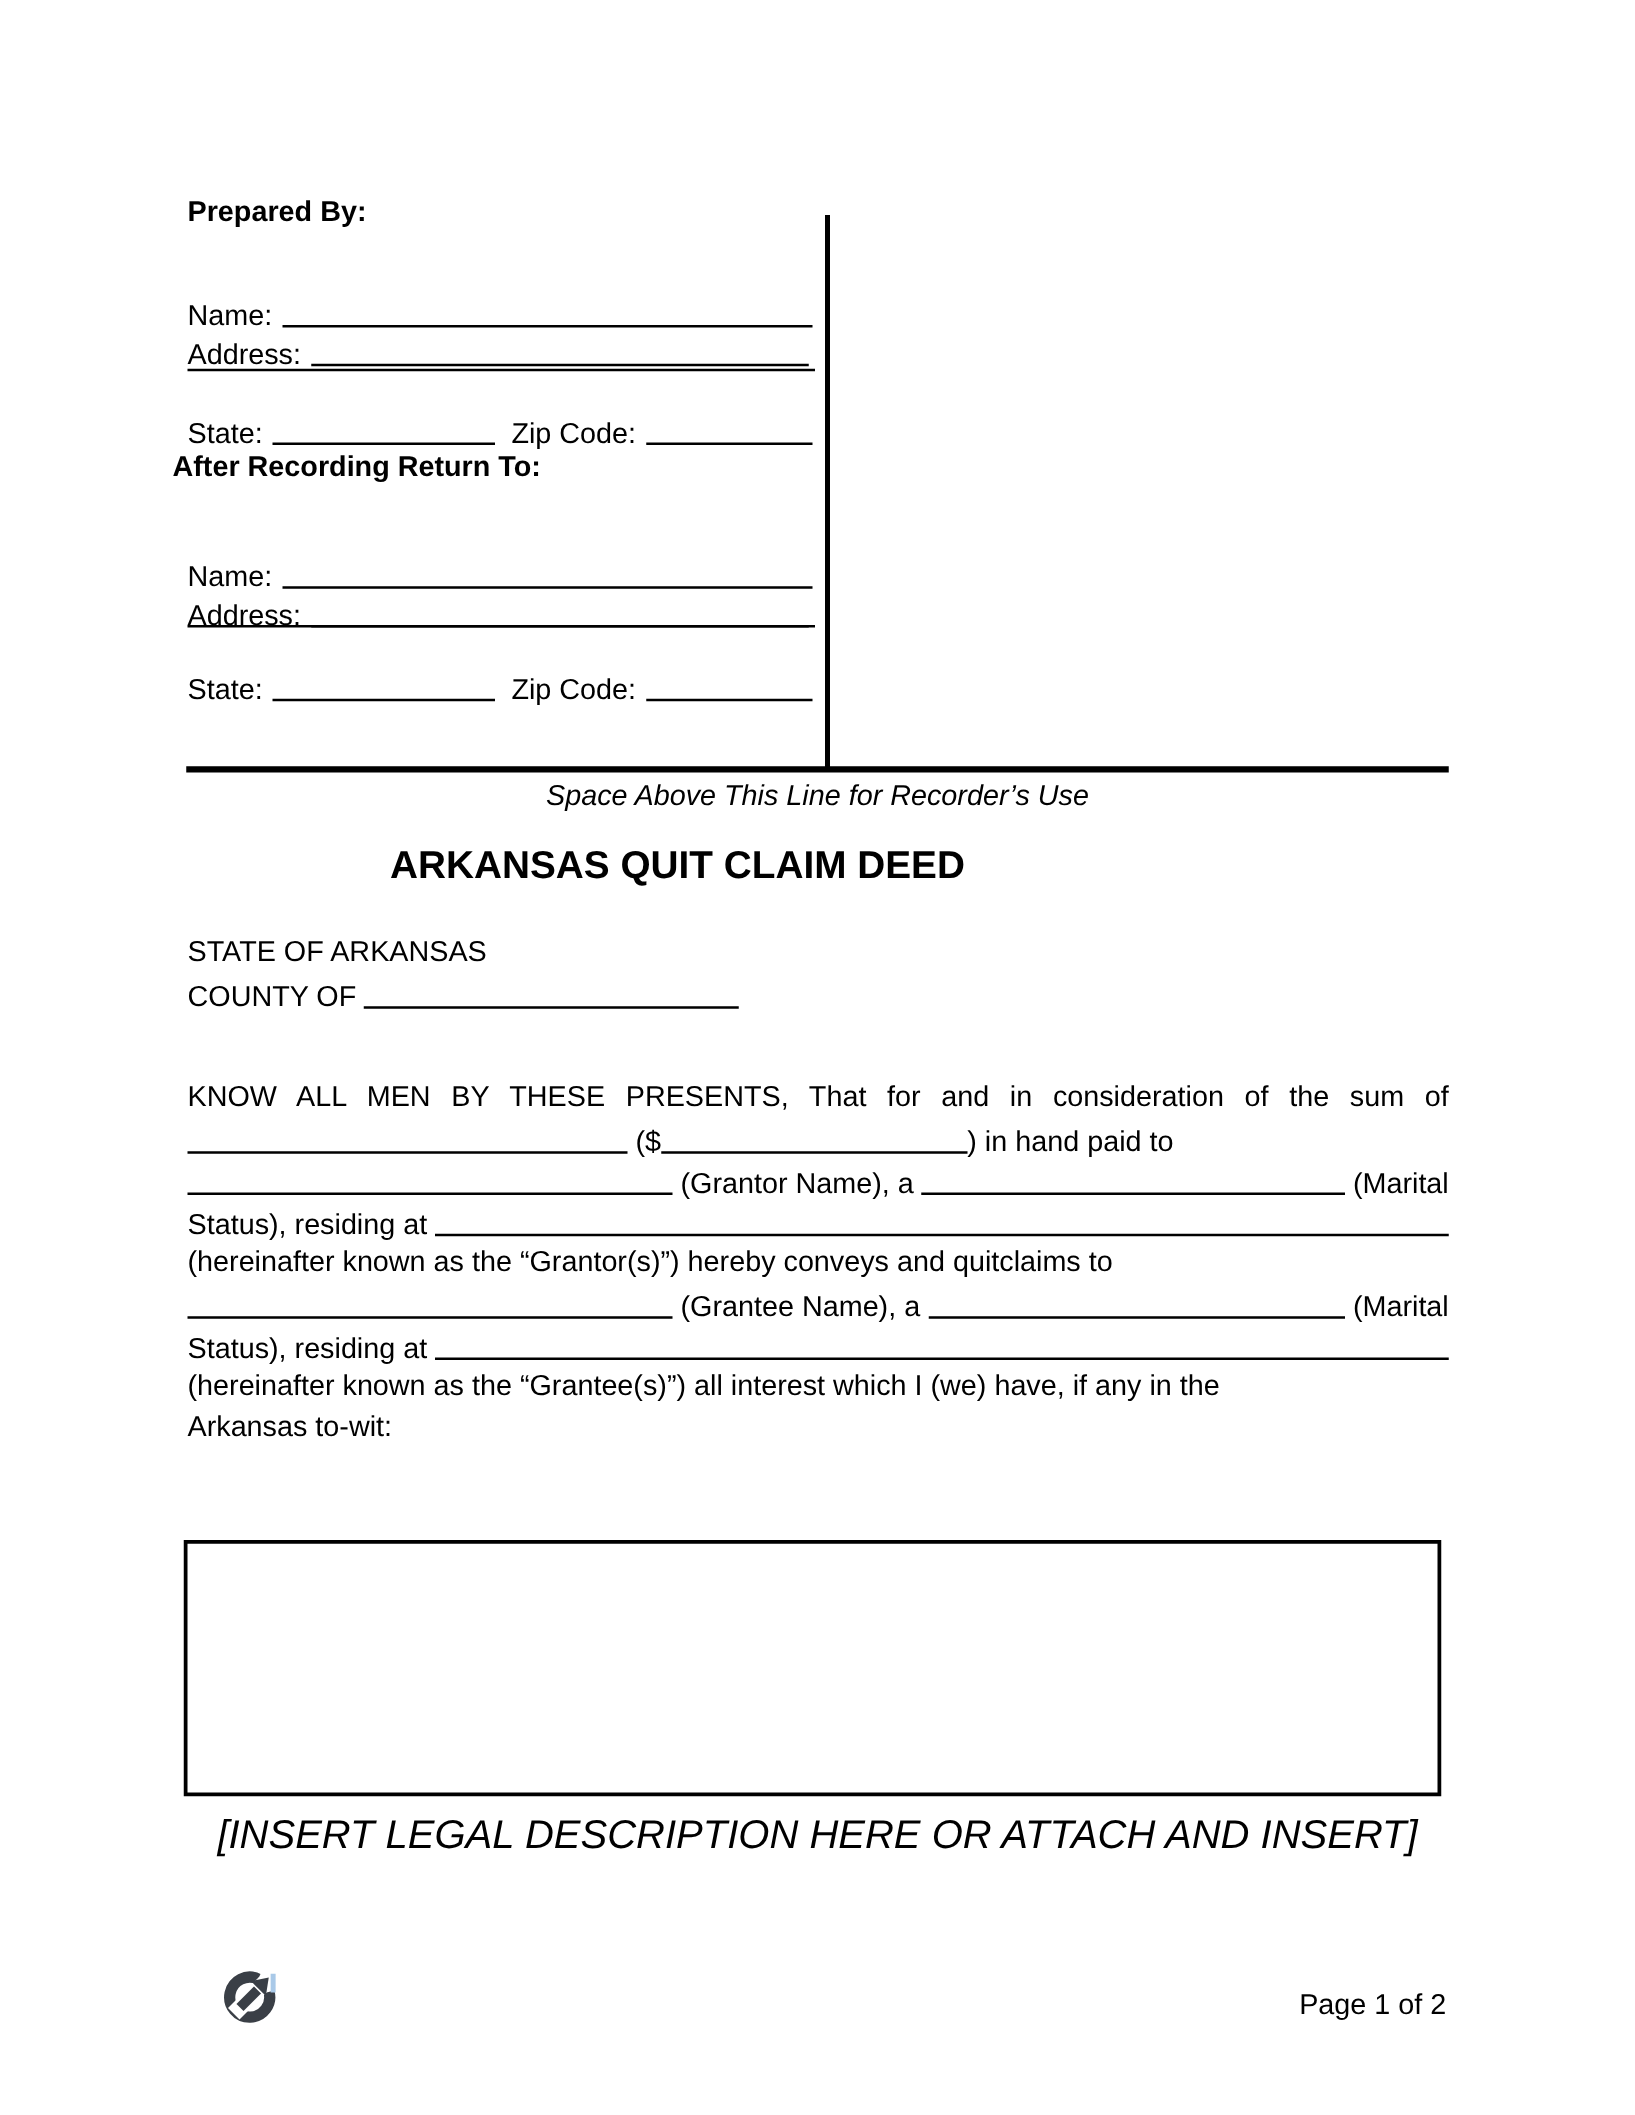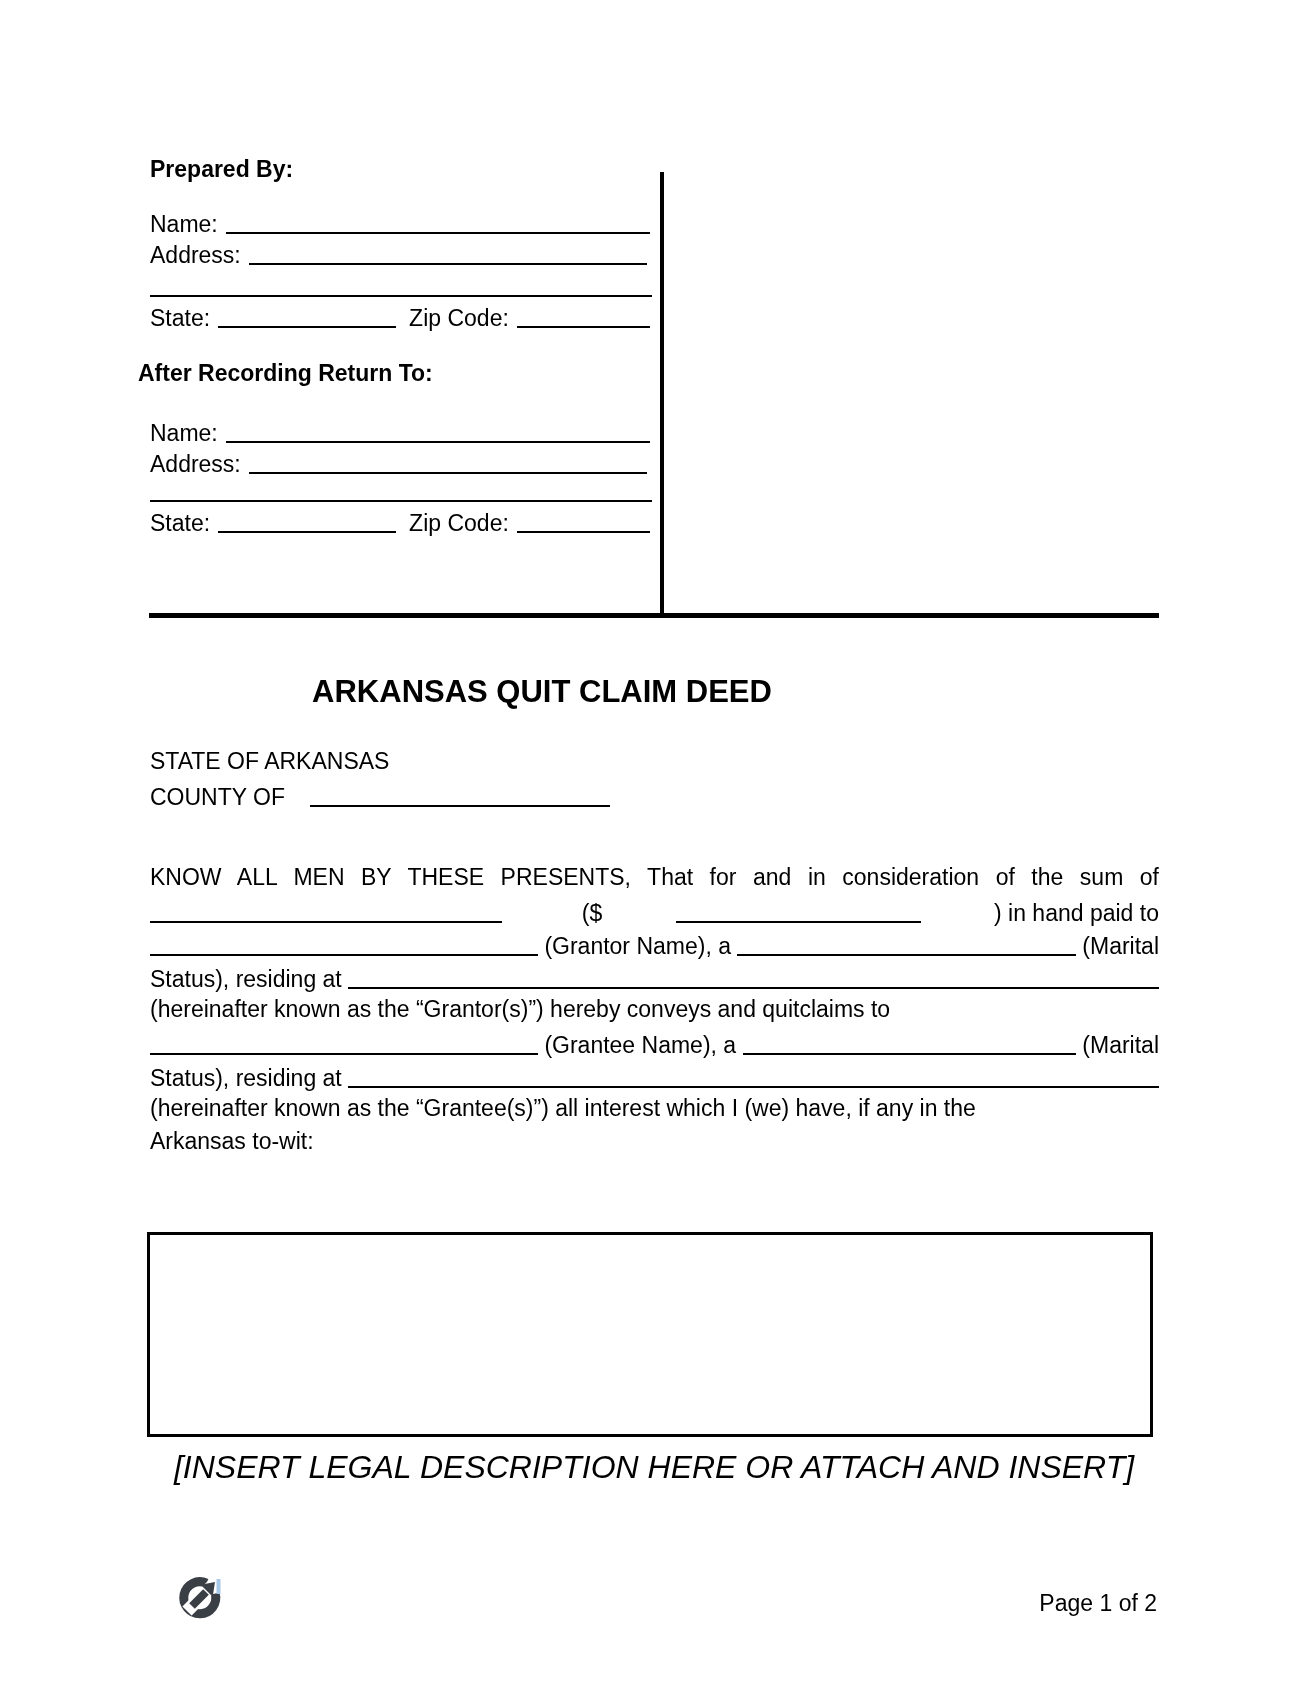--- a/index.html
+++ b/index.html
@@ -10,22 +10,22 @@
   }
   .abs{position:absolute;}
   .bold{font-weight:bold;}
   .italic{font-style:italic;}
   .center{text-align:center;}
   
   .fline{display:flex;align-items:flex-end;}
   .fline .t{white-space:pre;flex:0 0 auto;}
   .ul{border-bottom:2px solid #000;margin-bottom:4px;flex:0 0 auto;}
   .ul.grow{flex:1 1 auto;}
-  .h30{height:31px;}
-  .h33{height:33px;justify-content:space-between;}
+  .h30{height:31px;margin-top:28px;}
+  .h33{height:33px;}
   .bodyline{line-height:33px;height:33px;white-space:pre;}
   .justline{
     height:33px;line-height:33px;
     text-align:justify;text-align-last:justify;white-space:normal;
   }
   .solorule{border-bottom:2px solid #000;height:0;}
   .vrule{background:#000;}
   .hrule{background:#000;}
   .legalbox{border:3px solid #000;background:#fff;}
   .caption{font-style:italic;font-size:32px;}
@@ -68,20 +68,21 @@
   <div class="abs fline h30" style="left:150px;top:506px;width:500px;">
     <span class="t">State:</span>
     <span class="ul" style="width:178px;margin-left:8px;"></span>
     <span class="t" style="margin-left:13px;">Zip Code:</span>
     <span class="ul grow" style="margin-left:8px;"></span>
   </div>
 
   <div class="abs vrule" style="left:660px;top:172px;width:4px;height:445px;"></div>
   <div class="abs hrule" style="left:149px;top:613px;width:1010px;height:5px;"></div>
 
+  <div class="abs center italic" style="left:0;top:623px;width:1308px;">Space Above This Line for Recorder’s Use</div>
 
   <div class="abs center bold" style="left:0;top:674px;width:1084px;font-size:31px;">ARKANSAS QUIT CLAIM DEED</div>
 
   <div class="abs bodyline" style="left:150px;top:745px;">STATE OF ARKANSAS</div>
   <div class="abs fline h33" style="left:150px;top:778px;width:460px;">
     <span class="t">COUNTY OF </span>
     <span class="ul" style="width:300px;"></span>
   </div>
 
   <div class="abs" style="left:150px;top:861px;width:1009px;">

